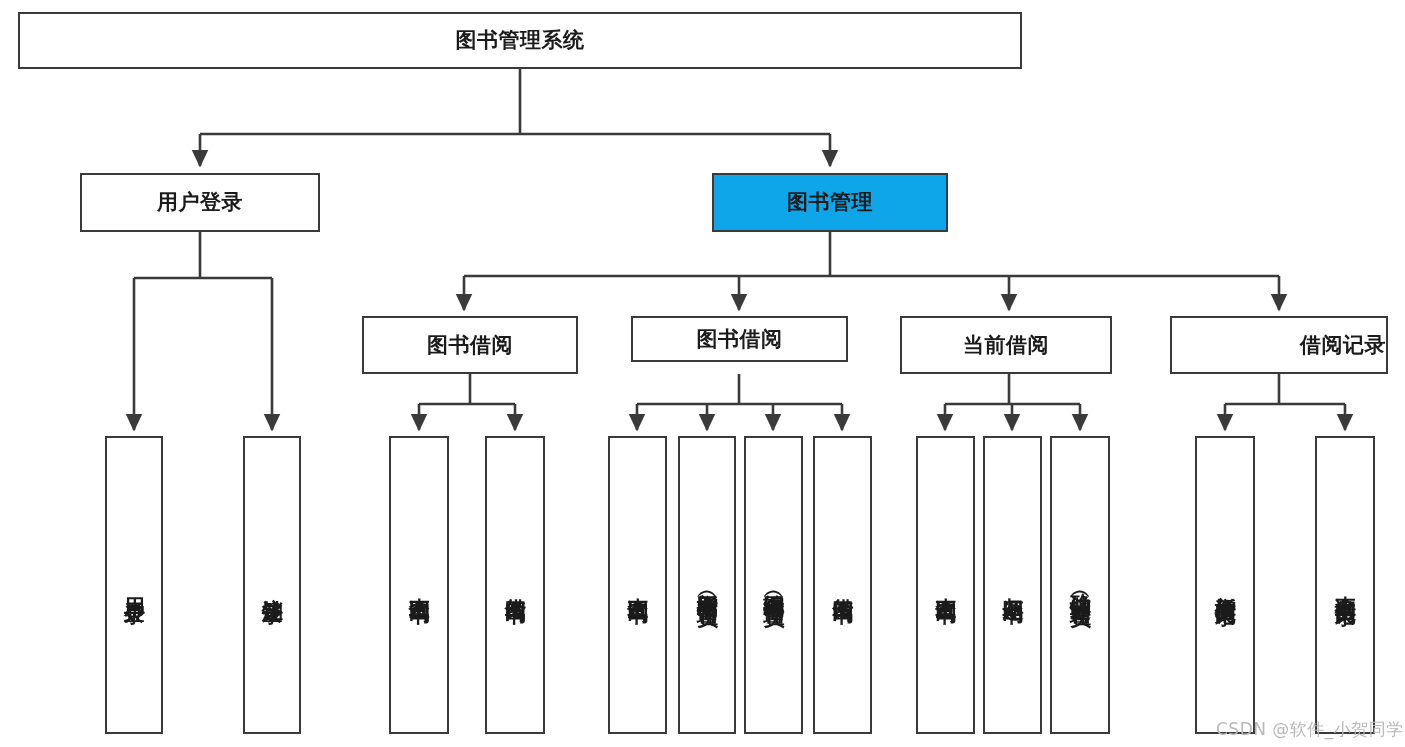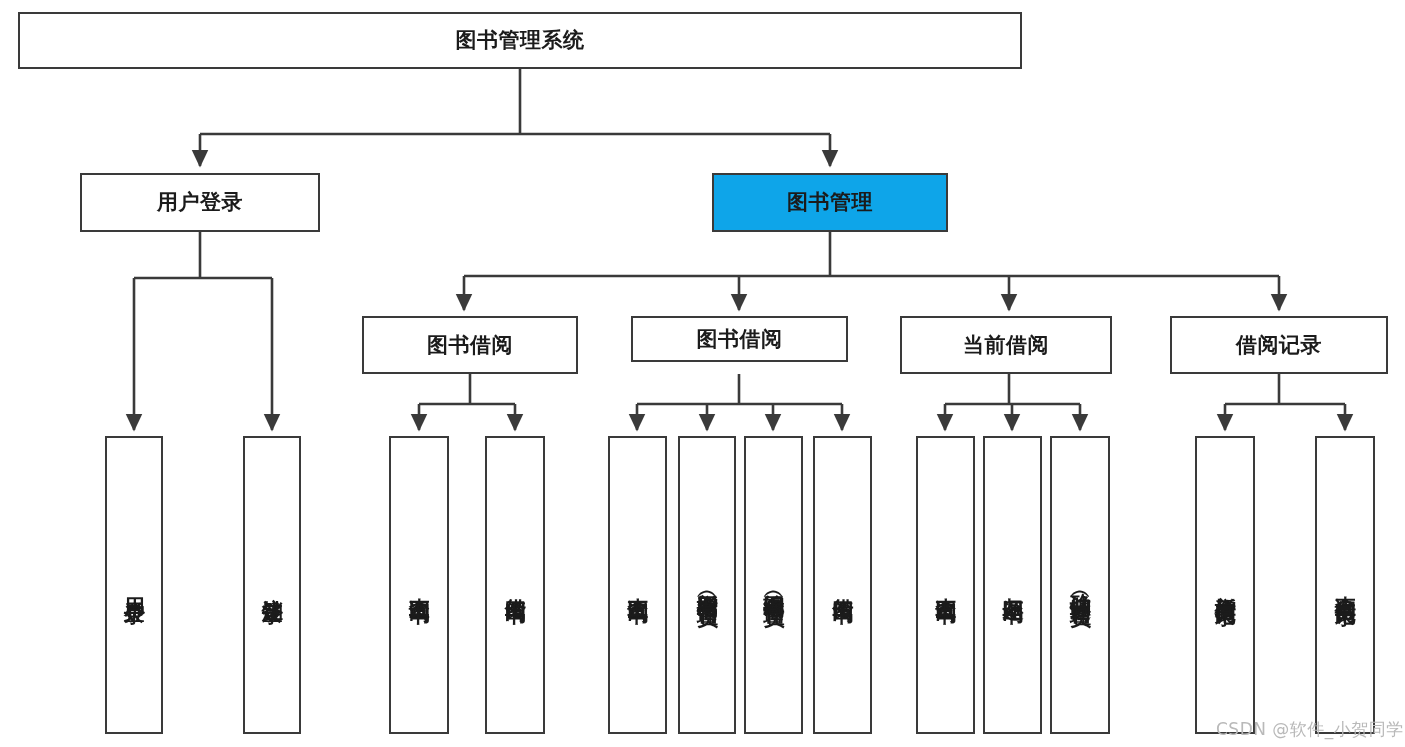--- a/index.html
+++ b/index.html
@@ -131,21 +131,21 @@
 
   <div class="node" id="node-l3-0" style="left: 362px; top: 316px; width: 216px; height: 58px; border-color: rgb(58, 58, 58); background: rgb(255, 255, 255);">
     <span class="node-label" style="color: rgb(27, 27, 27);">图书借阅</span>
   </div>
   <div class="node" id="node-l3-1" style="left: 631px; top: 316px; width: 217px; height: 46px; border-color: rgb(58, 58, 58); background: rgb(255, 255, 255);">
     <span class="node-label" style="color: rgb(27, 27, 27);">图书借阅</span>
   </div>
   <div class="node" id="node-l3-2" style="left: 900px; top: 316px; width: 212px; height: 58px; border-color: rgb(58, 58, 58); background: rgb(255, 255, 255);">
     <span class="node-label" style="color: rgb(27, 27, 27);">当前借阅</span>
   </div>
-  <div class="node" id="node-l3-3" style="left: 1170px; top: 316px; width: 218px; height: 58px; border-color: rgb(58, 58, 58); background: rgb(255, 255, 255);">
+  <div class="node" id="node-l3-3" style="left: 1170px; top: 316px; width: 218px; height: 58px; border-color: rgb(58, 58, 58); background: rgb(255, 255, 255); justify-content: flex-end;">
     <span class="node-label" style="color: rgb(27, 27, 27);">借阅记录</span>
   </div>
 
   <div class="node vertical" id="node-leaf-0" style="left: 105px; top: 436px; width: 58px; height: 298px; border-color: rgb(58, 58, 58); background: rgb(255, 255, 255);">
     <span class="node-label" style="color: rgb(27, 27, 27); margin-top: 143px;">用户登录</span>
   </div>
   <div class="node vertical" id="node-leaf-1" style="left: 243px; top: 436px; width: 58px; height: 298px; border-color: rgb(58, 58, 58); background: rgb(255, 255, 255);">
     <span class="node-label" style="color: rgb(27, 27, 27); margin-top: 143px;">注销登录</span>
   </div>
   <div class="node vertical" id="node-leaf-2" style="left: 389px; top: 436px; width: 60px; height: 298px; border-color: rgb(58, 58, 58); background: rgb(255, 255, 255);">

